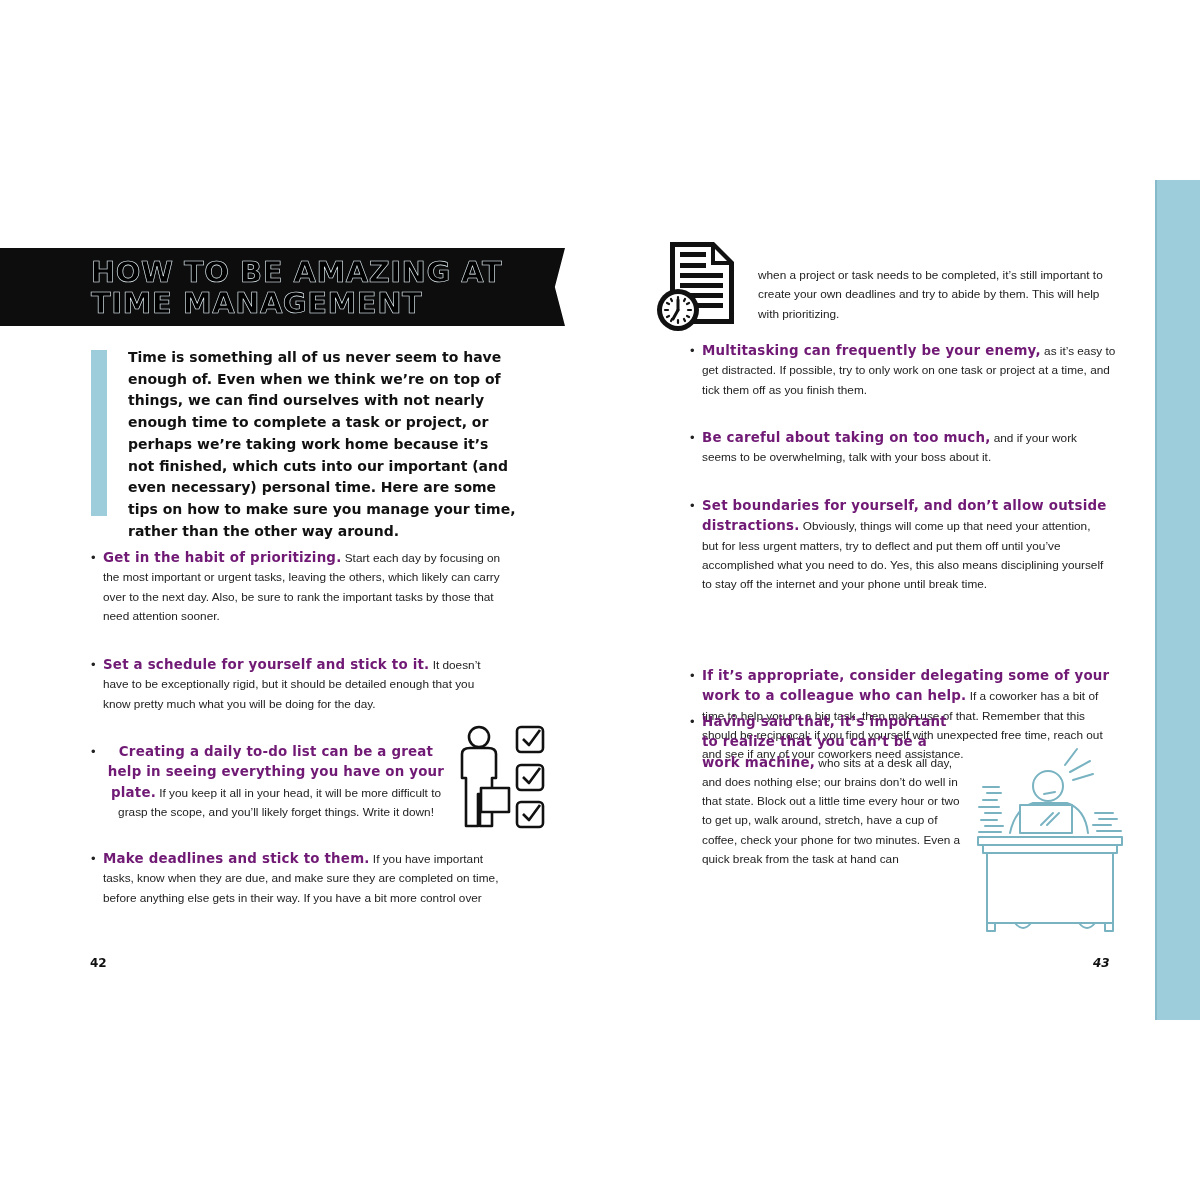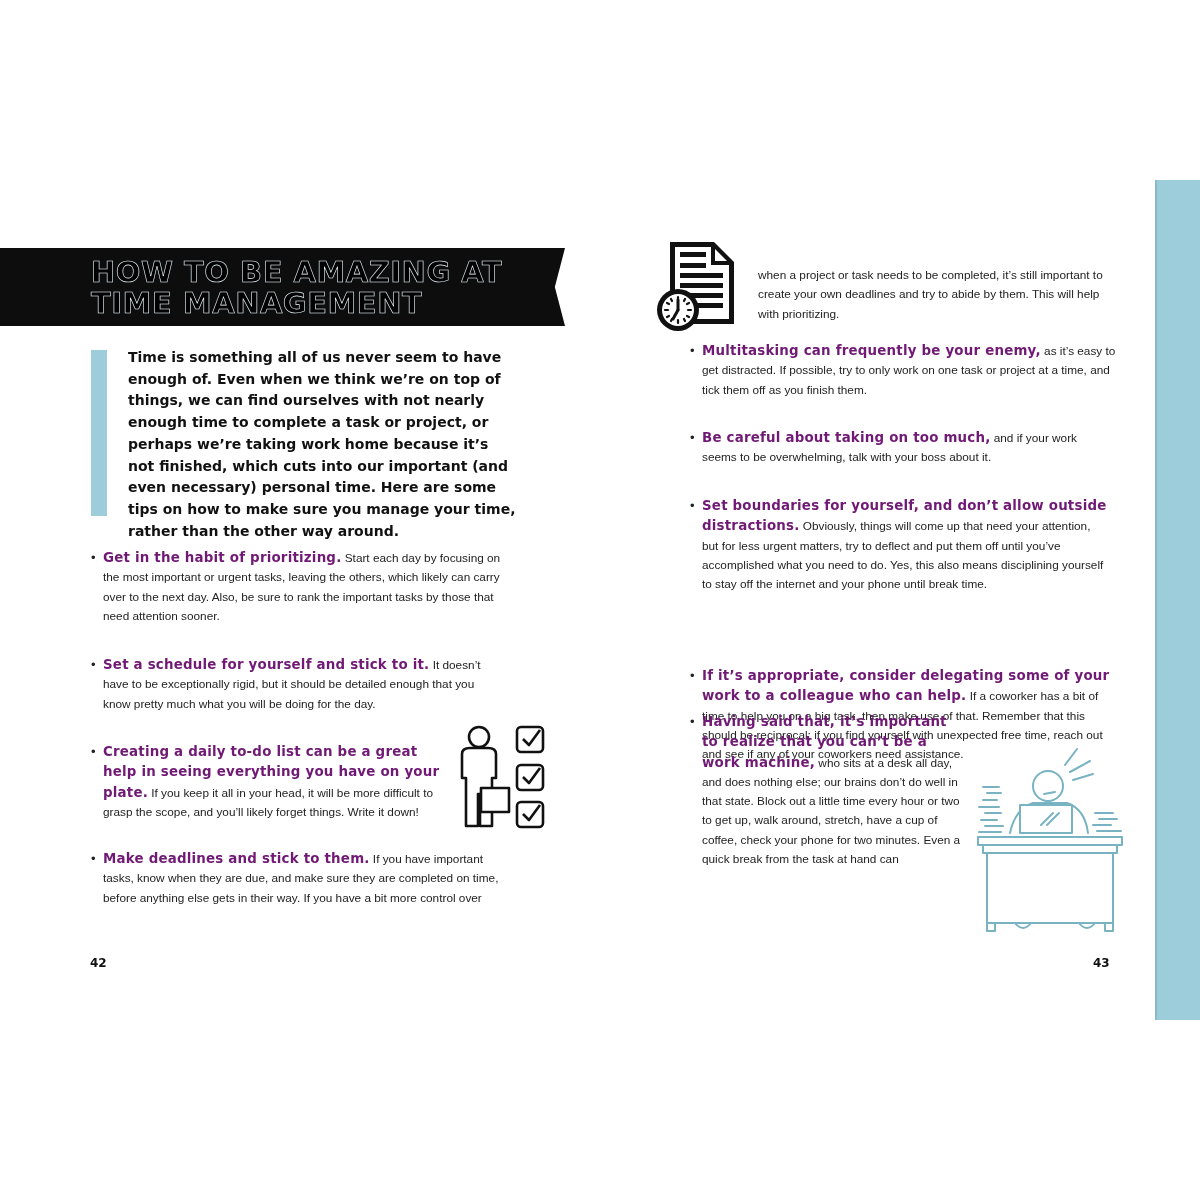--- a/index.html
+++ b/index.html
@@ -72,21 +72,21 @@
 <p class="intro-text">Time is something all of us never seem to have enough of. Even when we think we’re on top of things, we can find ourselves with not nearly enough time to complete a task or project, or perhaps we’re taking work home because it’s not finished, which cuts into our important (and even necessary) personal time. Here are some tips on how to make sure you manage your time, rather than the other way around.</p>
 
 <div class="bullet" style="left:91px; top:548px; width:420px;">
   <span class="lead">Get in the habit of prioritizing.</span><span> Start each day by focusing on the most important or urgent tasks, leaving the others, which likely can carry over to the next day. Also, be sure to rank the important tasks by those that need attention sooner.</span>
 </div>
 
 <div class="bullet" style="left:91px; top:655px; width:412px;">
   <span class="lead">Set a schedule for yourself and stick to it.</span><span> It doesn’t have to be exceptionally rigid, but it should be detailed enough that you know pretty much what you will be doing for the day.</span>
 </div>
 
-<div class="bullet" style="left:91px; top:742px; width:358px;">
+<div class="bullet" style="left:91px; top:742px; width:358px;text-align:center;">
   <span class="lead">Creating a daily to-do list can be a great help in seeing everything you have on your plate.</span><span> If you keep it all in your head, it will be more difficult to grasp the scope, and you’ll likely forget things. Write it down!</span>
 </div>
 
 <svg class="icon" style="left:458px; top:724px;" width="90" height="106" viewBox="0 0 90 106">
   <g fill="none" stroke="#111" stroke-width="2.6" stroke-linejoin="round">
     <circle cx="21" cy="13" r="10"></circle>
     <path d="M4 30 Q4 24 12 24 L30 24 Q38 24 38 30 L38 54 L34 54 L34 102 L22 102 L22 70 L20 70 L20 102 L8 102 L8 54 L4 54 Z"></path>
     <rect x="23" y="64" width="28" height="24" fill="#fff"></rect>
     <rect x="59" y="3" width="26" height="25" rx="4"></rect>
     <path d="M65 15 L71 21 L82 6"></path>
@@ -185,13 +185,13 @@
     <rect x="3" y="92" width="144" height="8"></rect>
     <rect x="8" y="100" width="134" height="8"></rect>
     <rect x="12" y="108" width="126" height="70"></rect>
     <rect x="12" y="178" width="8" height="8"></rect>
     <rect x="130" y="178" width="8" height="8"></rect>
     <path d="M40 178 Q48 188 56 178"></path>
     <path d="M104 178 Q112 188 120 178"></path>
   </g>
 </svg>
 
-<div class="page-num" style="left:1093px;">43</div>
+<div class="page-num" style="left:1093px;font-style:italic;">43</div>
 
 </body></html>

